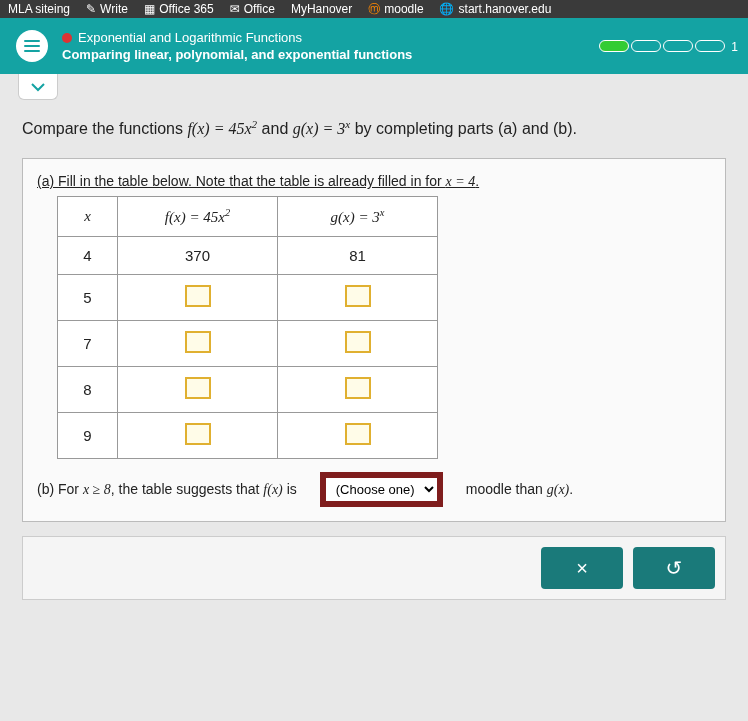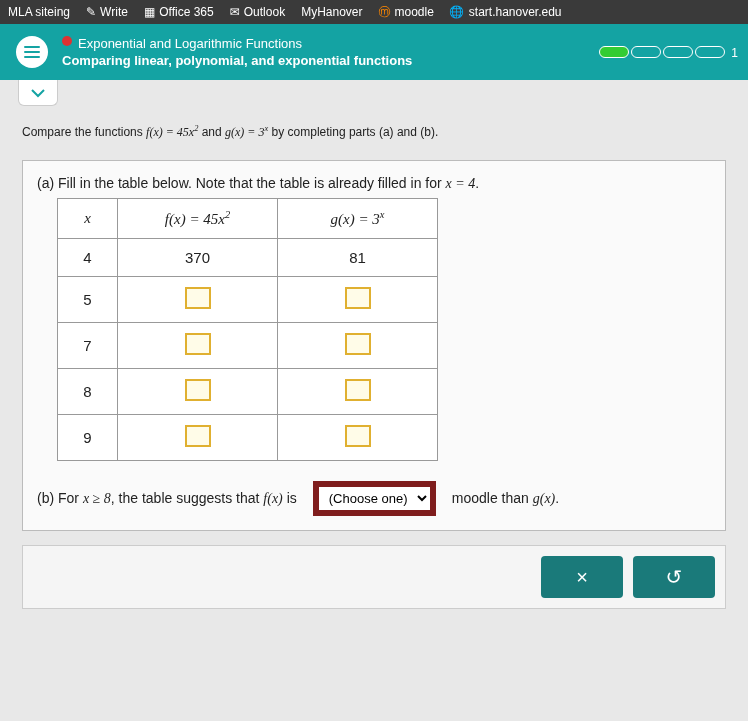--- a/index.html
+++ b/index.html
@@ -1,52 +1,52 @@
 <!DOCTYPE html>
 <html><head>
   <meta charset="utf-8">
   <style>
     * { box-sizing: border-box; margin: 0; padding: 0; }
     body { width: 748px; height: 721px; font-family: Arial, sans-serif; background: #e8e8e8; overflow: hidden; position: relative; }
     
-    .bookmarks-bar { height: 24px; background: #3a3a3a; display: flex; align-items: center; padding: 0 8px; gap: 16px; font-size: 12px; color: #fff; }
+    .bookmarks-bar { height: 18px; background: #3a3a3a; display: flex; align-items: center; padding: 0 8px; gap: 16px; font-size: 12px; color: #fff; }
     .bookmark-item { display: flex; align-items: center; gap: 4px; cursor: pointer; }
     
     .header-band { background: #14a3a3; padding: 12px 16px; display: flex; align-items: center; gap: 14px; position: relative; }
     .menu-btn { width: 32px; height: 32px; background: #fff; border-radius: 50%; display: flex; align-items: center; justify-content: center; cursor: pointer; flex-shrink: 0; }
     .hamburger { width: 16px; height: 12px; position: relative; }
     .hamburger span { display: block; height: 2px; background: #14a3a3; margin-bottom: 3px; border-radius: 1px; }
     .header-text { flex: 1; }
-    .header-topic { color: #fff; font-size: 13px; display: flex; align-items: flex-start; gap: 6px; margin-bottom: 2px; }
+    .header-topic { color: #fff; font-size: 13px; display: flex; align-items: center; gap: 6px; margin-bottom: 2px; }
     .red-dot { width: 10px; height: 10px; border-radius: 50%; background: #d33; display: inline-block; }
     .header-title { color: #fff; font-size: 13px; font-weight: bold; }
     .progress-pills { display: flex; gap: 2px; position: absolute; right: 10px; top: 22px; }
     .pill { width: 30px; height: 12px; border: 1px solid #fff; border-radius: 6px; }
     .pill.filled { background: #3c3; }
     
     .dropdown-tab { width: 40px; height: 26px; background: #fff; border: 1px solid #ccc; border-top: none; border-radius: 0 0 6px 6px; margin-left: 18px; display: flex; align-items: center; justify-content: center; cursor: pointer; }
     
     .content { padding: 18px 22px; }
-    .question-prompt { font-size: 12px; color: #222; margin-bottom: 20px; }
+    .question-prompt { font-size: 16px; color: #222; margin-bottom: 20px; }
     .math { font-family: 'Times New Roman', serif; font-style: italic; }
     
     .part-box { border: 1px solid #bbb; background: #fafafa; padding: 14px; font-size: 14px; color: #222; }
-    .part-a-text { margin-bottom: 4px; }
+    .part-a-text { margin-bottom: 4px; text-decoration: underline; }
     .part-a-sub { margin-bottom: 12px; }
     
     table.data-table { border-collapse: collapse; margin: 6px 0 0 20px; }
     table.data-table th, table.data-table td { border: 1px solid #999; padding: 10px 16px; text-align: center; font-size: 15px; background: #fff; }
     table.data-table th { font-weight: normal; }
     .col-x { width: 60px; }
     .col-f { width: 160px; }
     .col-g { width: 160px; }
     
     .input-cell { width: 26px; height: 22px; border: 2px solid #e0b030; background: #fffce8; display: inline-block; cursor: text; }
     
-    .part-b-row { margin-top: 20px; display: flex; align-items: center; gap: 16px; font-size: 14px; flex-wrap: wrap; }
+    .part-b-row { margin-top: 13px; display: flex; align-items: center; gap: 23px; font-size: 14px; flex-wrap: wrap; }
     .choose-select { border: 6px solid #7f1d1d; padding: 3px 6px; font-size: 13px; background: #fff; cursor: pointer; }
     
     .action-bar { display: flex; justify-content: flex-end; gap: 10px; margin-top: 14px; padding: 10px; border: 1px solid #ccc; background: #f5f5f5; }
     .action-btn { width: 82px; height: 42px; background: #1a7a7a; color: #fff; border: none; border-radius: 4px; font-size: 20px; cursor: pointer; display: flex; align-items: center; justify-content: center; }
     sup { font-size: 0.7em; }
   </style>
 </head>
 <body>
 
 <div class="bookmarks-bar">
@@ -56,21 +56,21 @@
   <div class="bookmark-item">
       <span>✎</span>
       <span>Write</span>
     </div>
   <div class="bookmark-item">
       <span>▦</span>
       <span>Office 365</span>
     </div>
   <div class="bookmark-item">
       <span>✉</span>
-      <span>Outlook</span>
+      <span>Office</span>
     </div>
   <div class="bookmark-item">
       <span>MyHanover</span>
     </div>
   <div class="bookmark-item">
       <span style="color:#f80">ⓜ</span>
       <span>moodle</span>
     </div>
   <div class="bookmark-item">
       <span>🌐</span>

